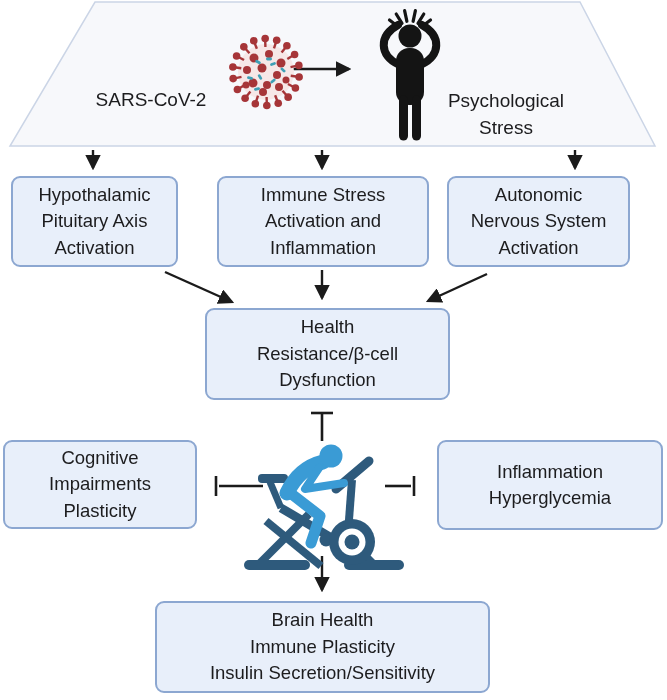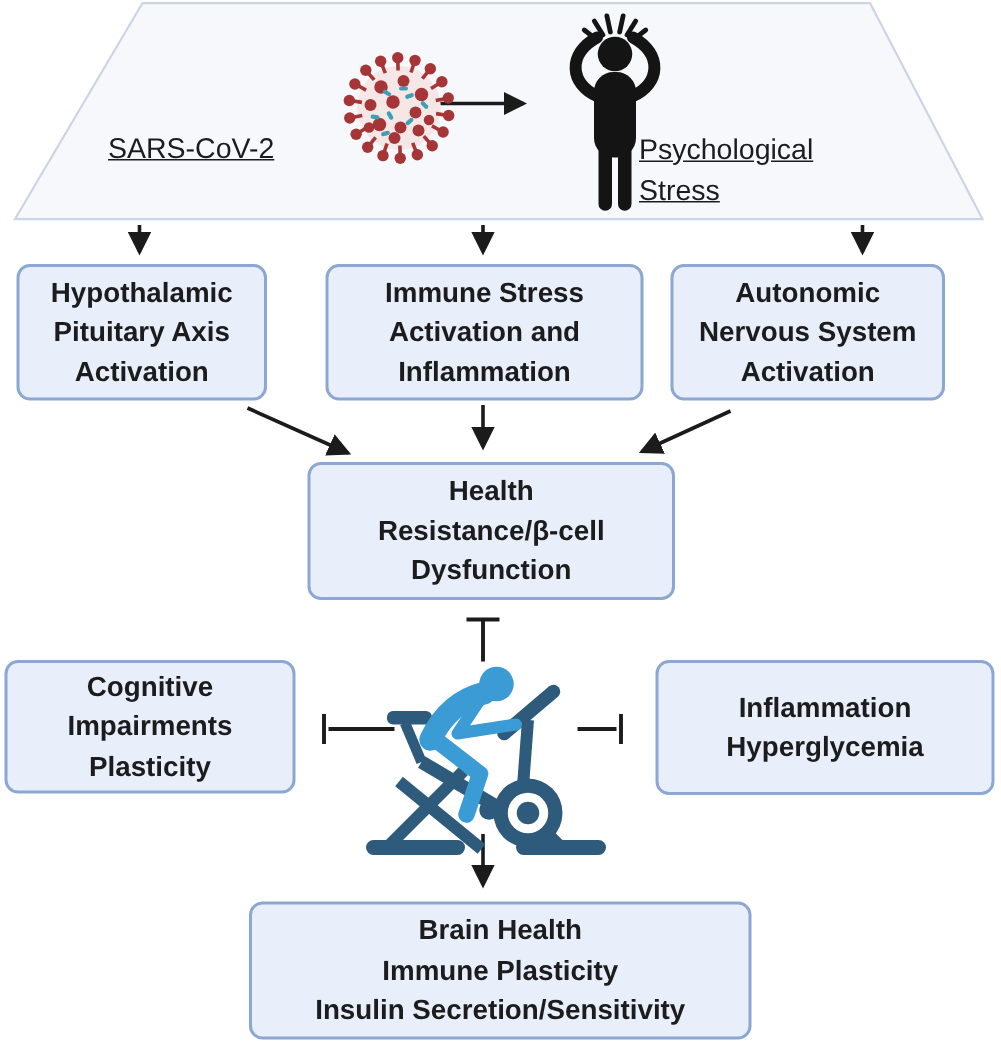--- a/index.html
+++ b/index.html
@@ -5,25 +5,25 @@
   html,body{margin:0;padding:0;background:#ffffff;}
   .stage{
     position:relative;width:667px;height:700px;background:#ffffff;
     font-family:"Liberation Sans",sans-serif;color:#1c1c1e;overflow:hidden;
   }
   .stage svg{position:absolute;left:0;top:0;}
   .node{
     position:absolute;display:flex;align-items:center;justify-content:center;
     background:#e8effa;border:2px solid #8ca7d1;border-radius:9px;
     text-align:center;font-size:18.5px;line-height:26.5px;
-    white-space:pre-line;box-sizing:border-box;z-index:3;font-weight:bold;
+    white-space:pre-line;box-sizing:border-box;z-index:3;
   }
   .flabel{
-    position:absolute;font-size:19px;line-height:27px;
-    white-space:pre-line;z-index:3;text-decoration:underline;
+    position:absolute;text-align:center;font-size:19px;line-height:27px;
+    white-space:pre-line;z-index:3;
   }
 </style>
 </head>
 <body>
 
 <div class="stage">
 
   <svg width="667" height="700" viewBox="0 0 667 700">
     <defs>
       <marker id="ah" viewBox="0 0 10 10" refX="8.5" refY="5" markerWidth="6.5" markerHeight="6.5" orient="auto-start-reverse">
@@ -158,36 +158,36 @@
       <g stroke="#3a9bd5" fill="none">
         <polyline points="289,492 320,516 311,543" stroke-width="11" stroke-linecap="round" stroke-linejoin="round"></polyline>
         <path d="M287,493 Q299,468 323,462" stroke-width="15" stroke-linecap="round"></path>
         <polyline points="319,468 305,489 344,483" stroke-width="8" stroke-linecap="round" stroke-linejoin="round"></polyline>
         <circle cx="331" cy="456" r="11.5" fill="#3a9bd5" stroke="none"></circle>
       </g>
     </g>
   </svg>
 
   <div class="flabel" style="left:72px;top:86px;width:158px;">SARS-CoV-2</div>
-  <div class="flabel" style="left:426px;top:87px;width:180px;">Psychological
+  <div class="flabel" style="left:416px;top:87px;width:180px;">Psychological
 Stress</div>
 
   <div class="node" style="left:11px;top:176px;width:167px;height:91px;">Hypothalamic
 Pituitary Axis
 Activation</div>
   <div class="node" style="left:217px;top:176px;width:212px;height:91px;">Immune Stress
 Activation and
 Inflammation</div>
   <div class="node" style="left:447px;top:176px;width:183px;height:91px;">Autonomic
 Nervous System
 Activation</div>
   <div class="node" style="left:205px;top:308px;width:245px;height:92px;">Health
 Resistance/β-cell
 Dysfunction</div>
   <div class="node" style="left:3px;top:440px;width:194px;height:89px;">Cognitive
 Impairments
 Plasticity</div>
   <div class="node" style="left:437px;top:440px;width:226px;height:90px;">Inflammation
 Hyperglycemia</div>
-  <div class="node" style="left:166px;top:601px;width:335px;height:92px;">Brain Health
+  <div class="node" style="left:155px;top:601px;width:335px;height:92px;">Brain Health
 Immune Plasticity
 Insulin Secretion/Sensitivity</div>
 </div>
 
 </body></html>

